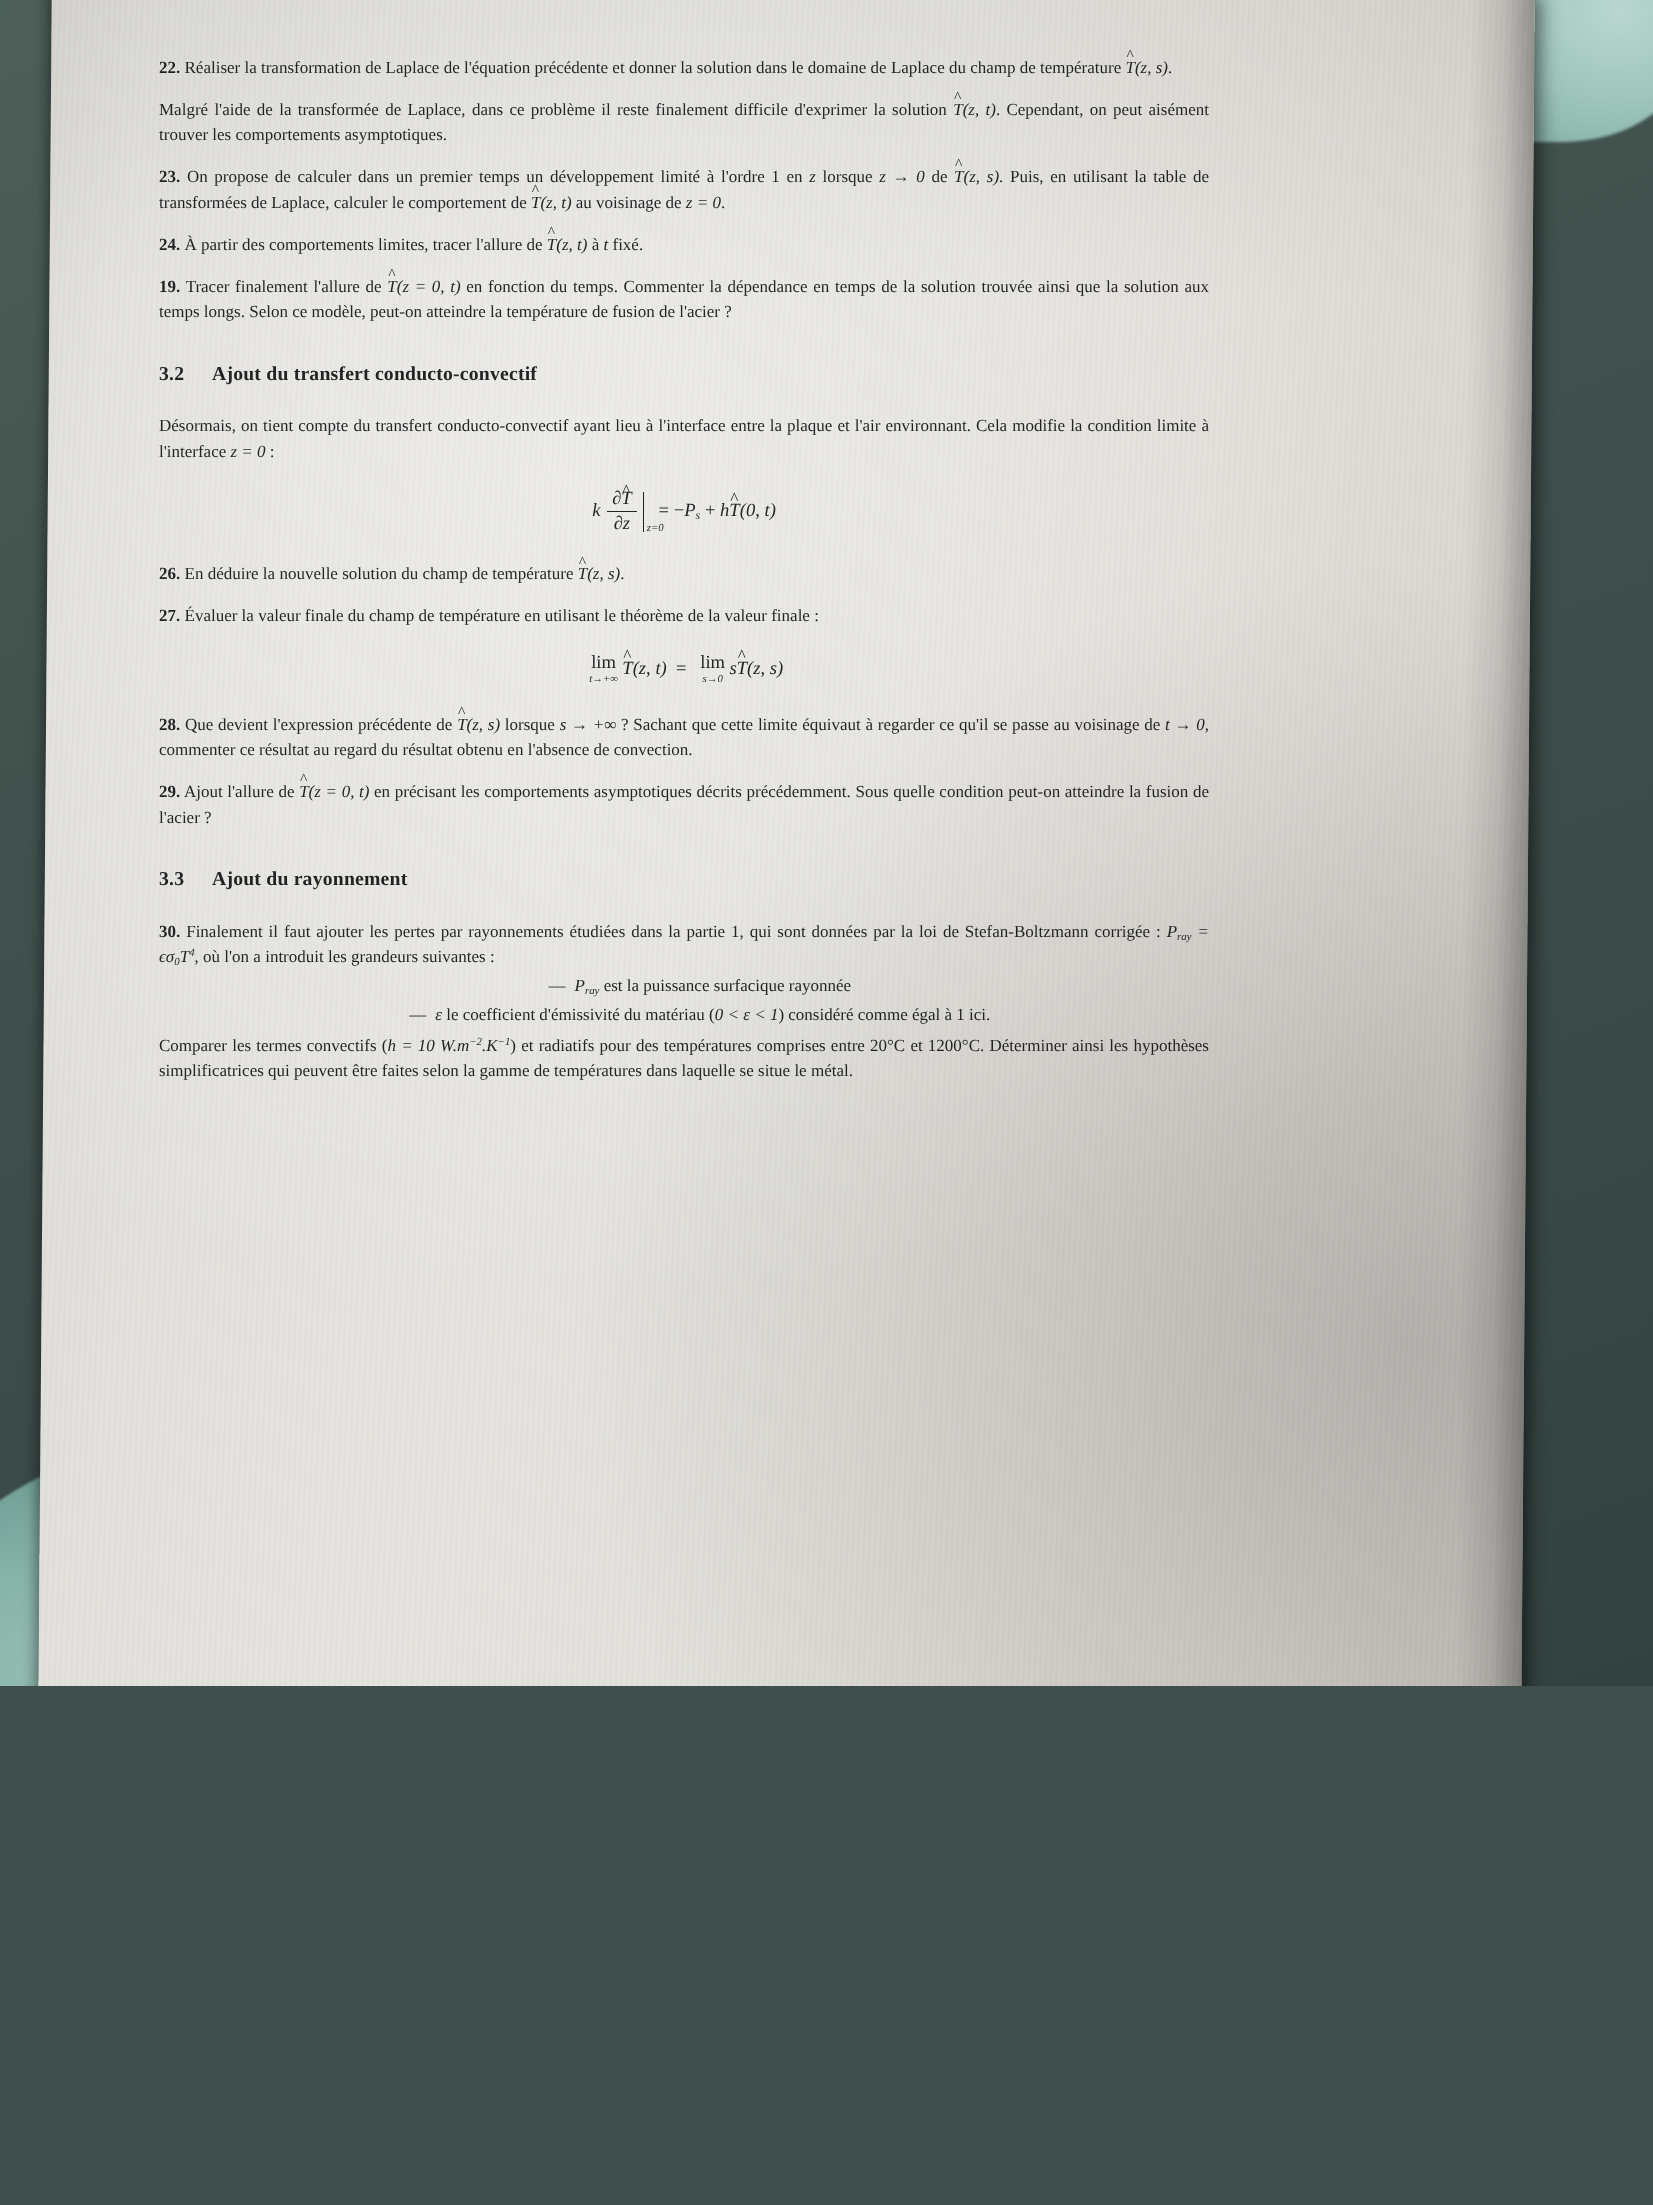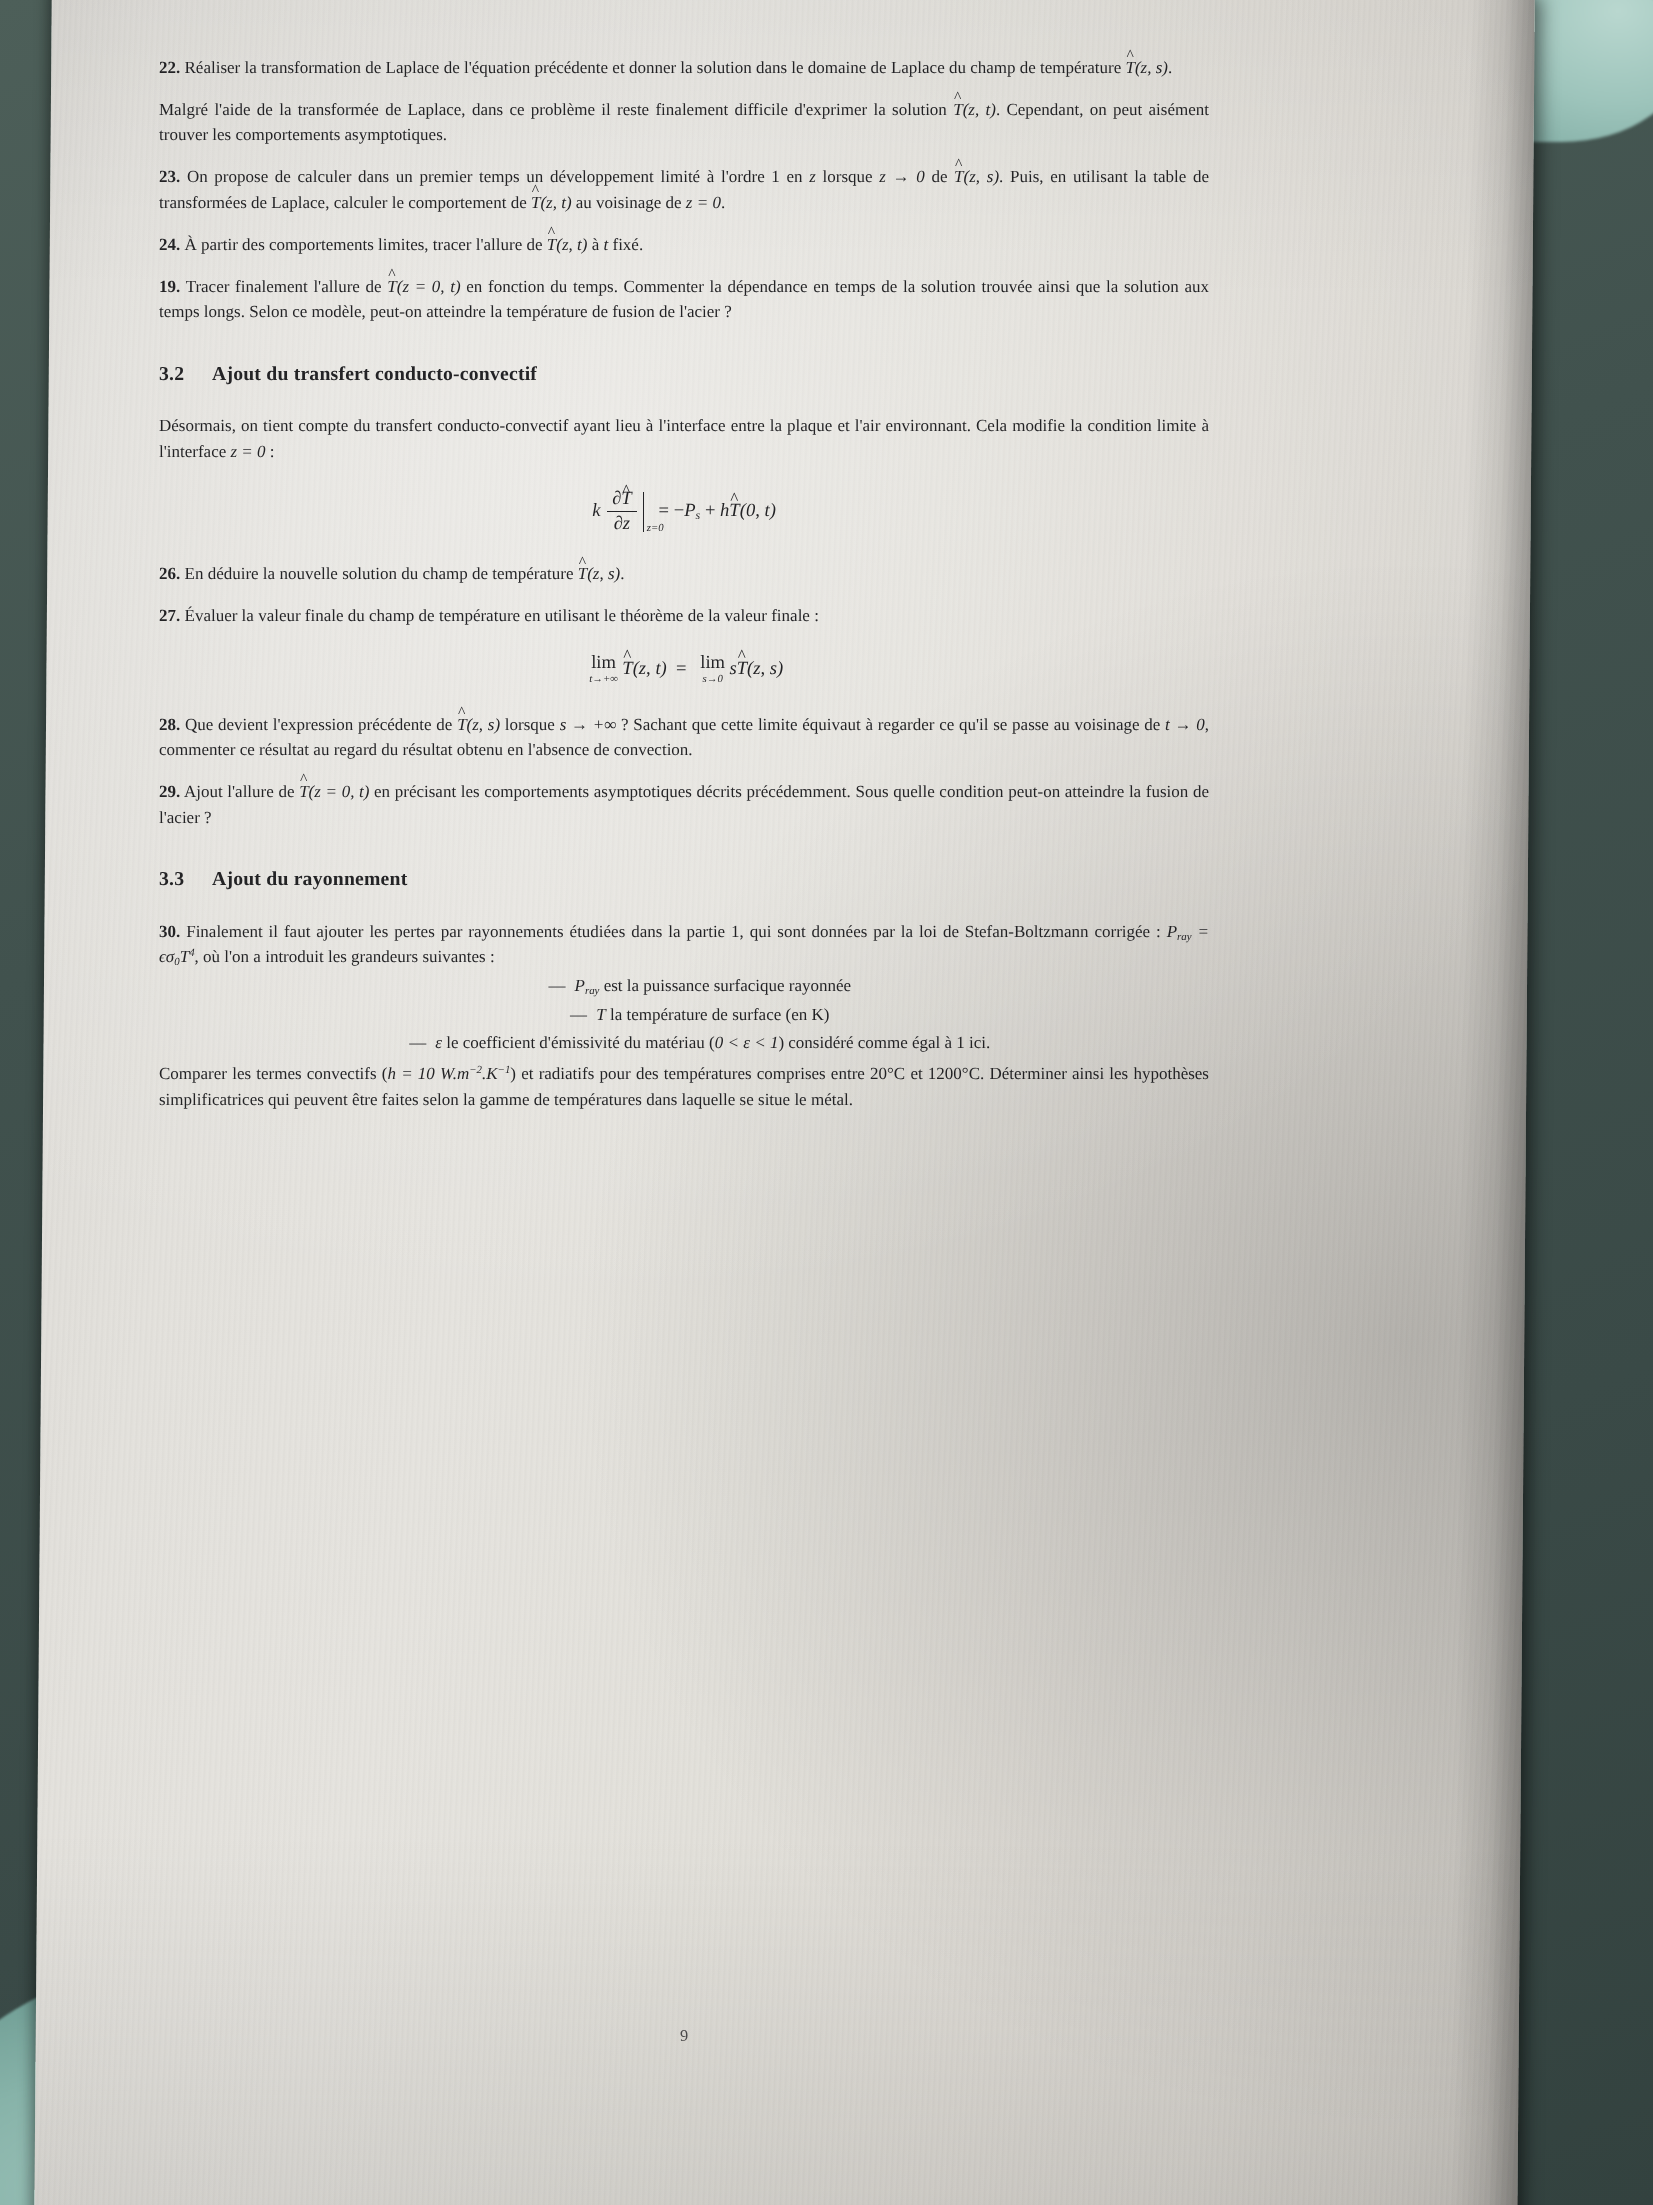--- a/index.html
+++ b/index.html
@@ -12,21 +12,21 @@
     width: 1654px;
     height: 2205px;
     overflow: hidden;
     font-family: "Liberation Serif", "DejaVu Serif", serif;
   }
 
   
   .scene {
     position: relative;
     width: 1654px;
-    height: 2205px;
+    height: 1686px;
     background: linear-gradient(160deg, #4d5f59 0%, #41524e 35%, #3a4a47 70%, #33423f 100%);
     overflow: hidden;
   }
 
   
   .desk-surface {
     position: absolute;
     left: -66px;
     bottom: -33px;
     width: 820px;
@@ -307,23 +307,20 @@
     <p style="margin-bottom:3px;">
       <span class="qnum">30.</span>
       <span>Finalement il faut ajouter les pertes par rayonnements étudiées dans la partie 1, qui sont données par la loi de Stefan-Boltzmann corrigée : </span><span class="mi">P<sub>ray</sub> = ϵσ<sub>0</sub>T<sup>4</sup></span><span>, où l'on a introduit les grandeurs suivantes :</span>
     </p>
 
     <ul class="list">
       <li>
         <span class="dash">—</span><span class="mi">P</span><sub class="mi">ray</sub><span> est la puissance surfacique rayonnée</span>
       </li>
       <li>
-        <span class="dash">—</span><span class="mi">T</span><span> la température de surface (en K)</span>
-      </li>
-      <li>
         <span class="dash">—</span><span class="mi">ε</span><span> le coefficient d'émissivité du matériau (</span><span class="mi">0 &lt; ε &lt; 1</span><span>) considéré comme égal à 1 ici.</span>
       </li>
     </ul>
 
     <p style="margin-top:0;">
       <span>Comparer les termes convectifs (</span><span class="mi">h = 10 W.m<sup>−2</sup>.K<sup>−1</sup></span><span>) et radiatifs pour des températures comprises entre </span><span>20°C</span><span> et </span><span>1200°C</span><span>. Déterminer ainsi les hypothèses simplificatrices qui peuvent être faites selon la gamme de températures dans laquelle se situe le métal.</span>
     </p>
 
   </div>
 

